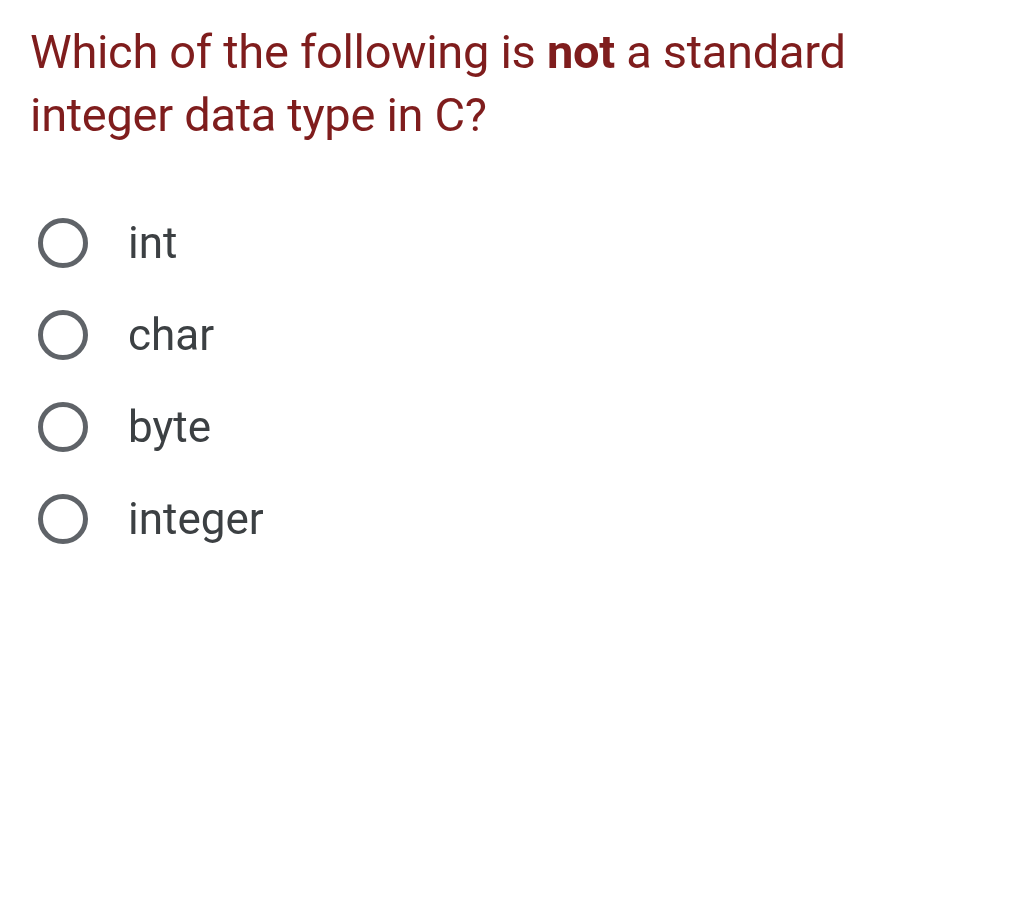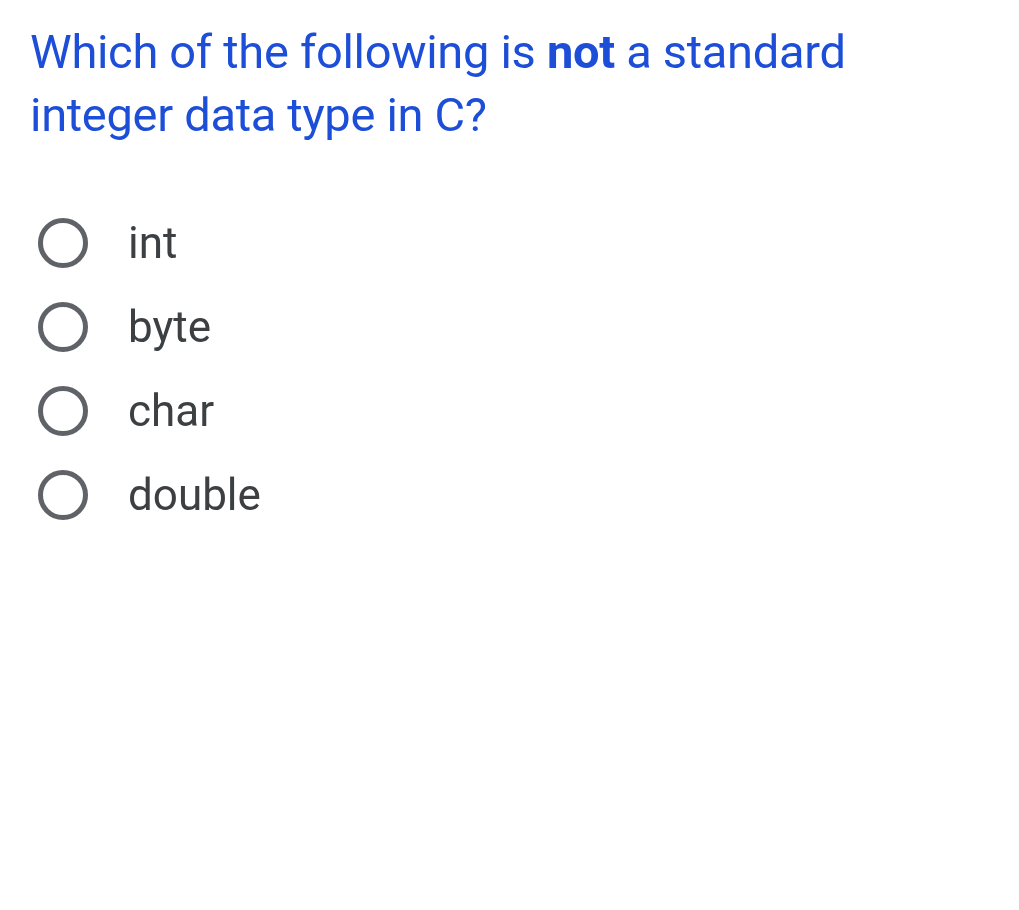--- a/index.html
+++ b/index.html
@@ -10,31 +10,31 @@
     body {
       font-family: Roboto, Arial, sans-serif;
       background: #ffffff;
       padding: 20px 30px;
       color: #202124;
       width: 1019px;
     }
     .question {
       font-size: 47px;
       line-height: 1.35;
-      color: #1d4ed8;
+      color: #7f1d1d;
       margin-bottom: 70px;
       letter-spacing: -0.3px;
     }
     .question .bold {
       font-weight: 700;
     }
     .options {
       display: flex;
       flex-direction: column;
-      gap: 32px;
+      gap: 40px;
       padding-left: 8px;
     }
     .option {
       display: flex;
       align-items: center;
       gap: 40px;
       cursor: pointer;
     }
     .radio {
       width: 50px;
@@ -56,23 +56,23 @@
   <span>Which of the following is </span><span class="bold">not</span><span> a standard integer data type in C?</span>
 </div>
 
 <div class="options">
   <div class="option">
     <div class="radio"></div>
     <span class="option-label">int</span>
   </div>
   <div class="option">
     <div class="radio"></div>
+    <span class="option-label">char</span>
+  </div>
+  <div class="option">
+    <div class="radio"></div>
     <span class="option-label">byte</span>
   </div>
   <div class="option">
     <div class="radio"></div>
-    <span class="option-label">char</span>
-  </div>
-  <div class="option">
-    <div class="radio"></div>
-    <span class="option-label">double</span>
+    <span class="option-label">integer</span>
   </div>
 </div>
 
 </body></html>

